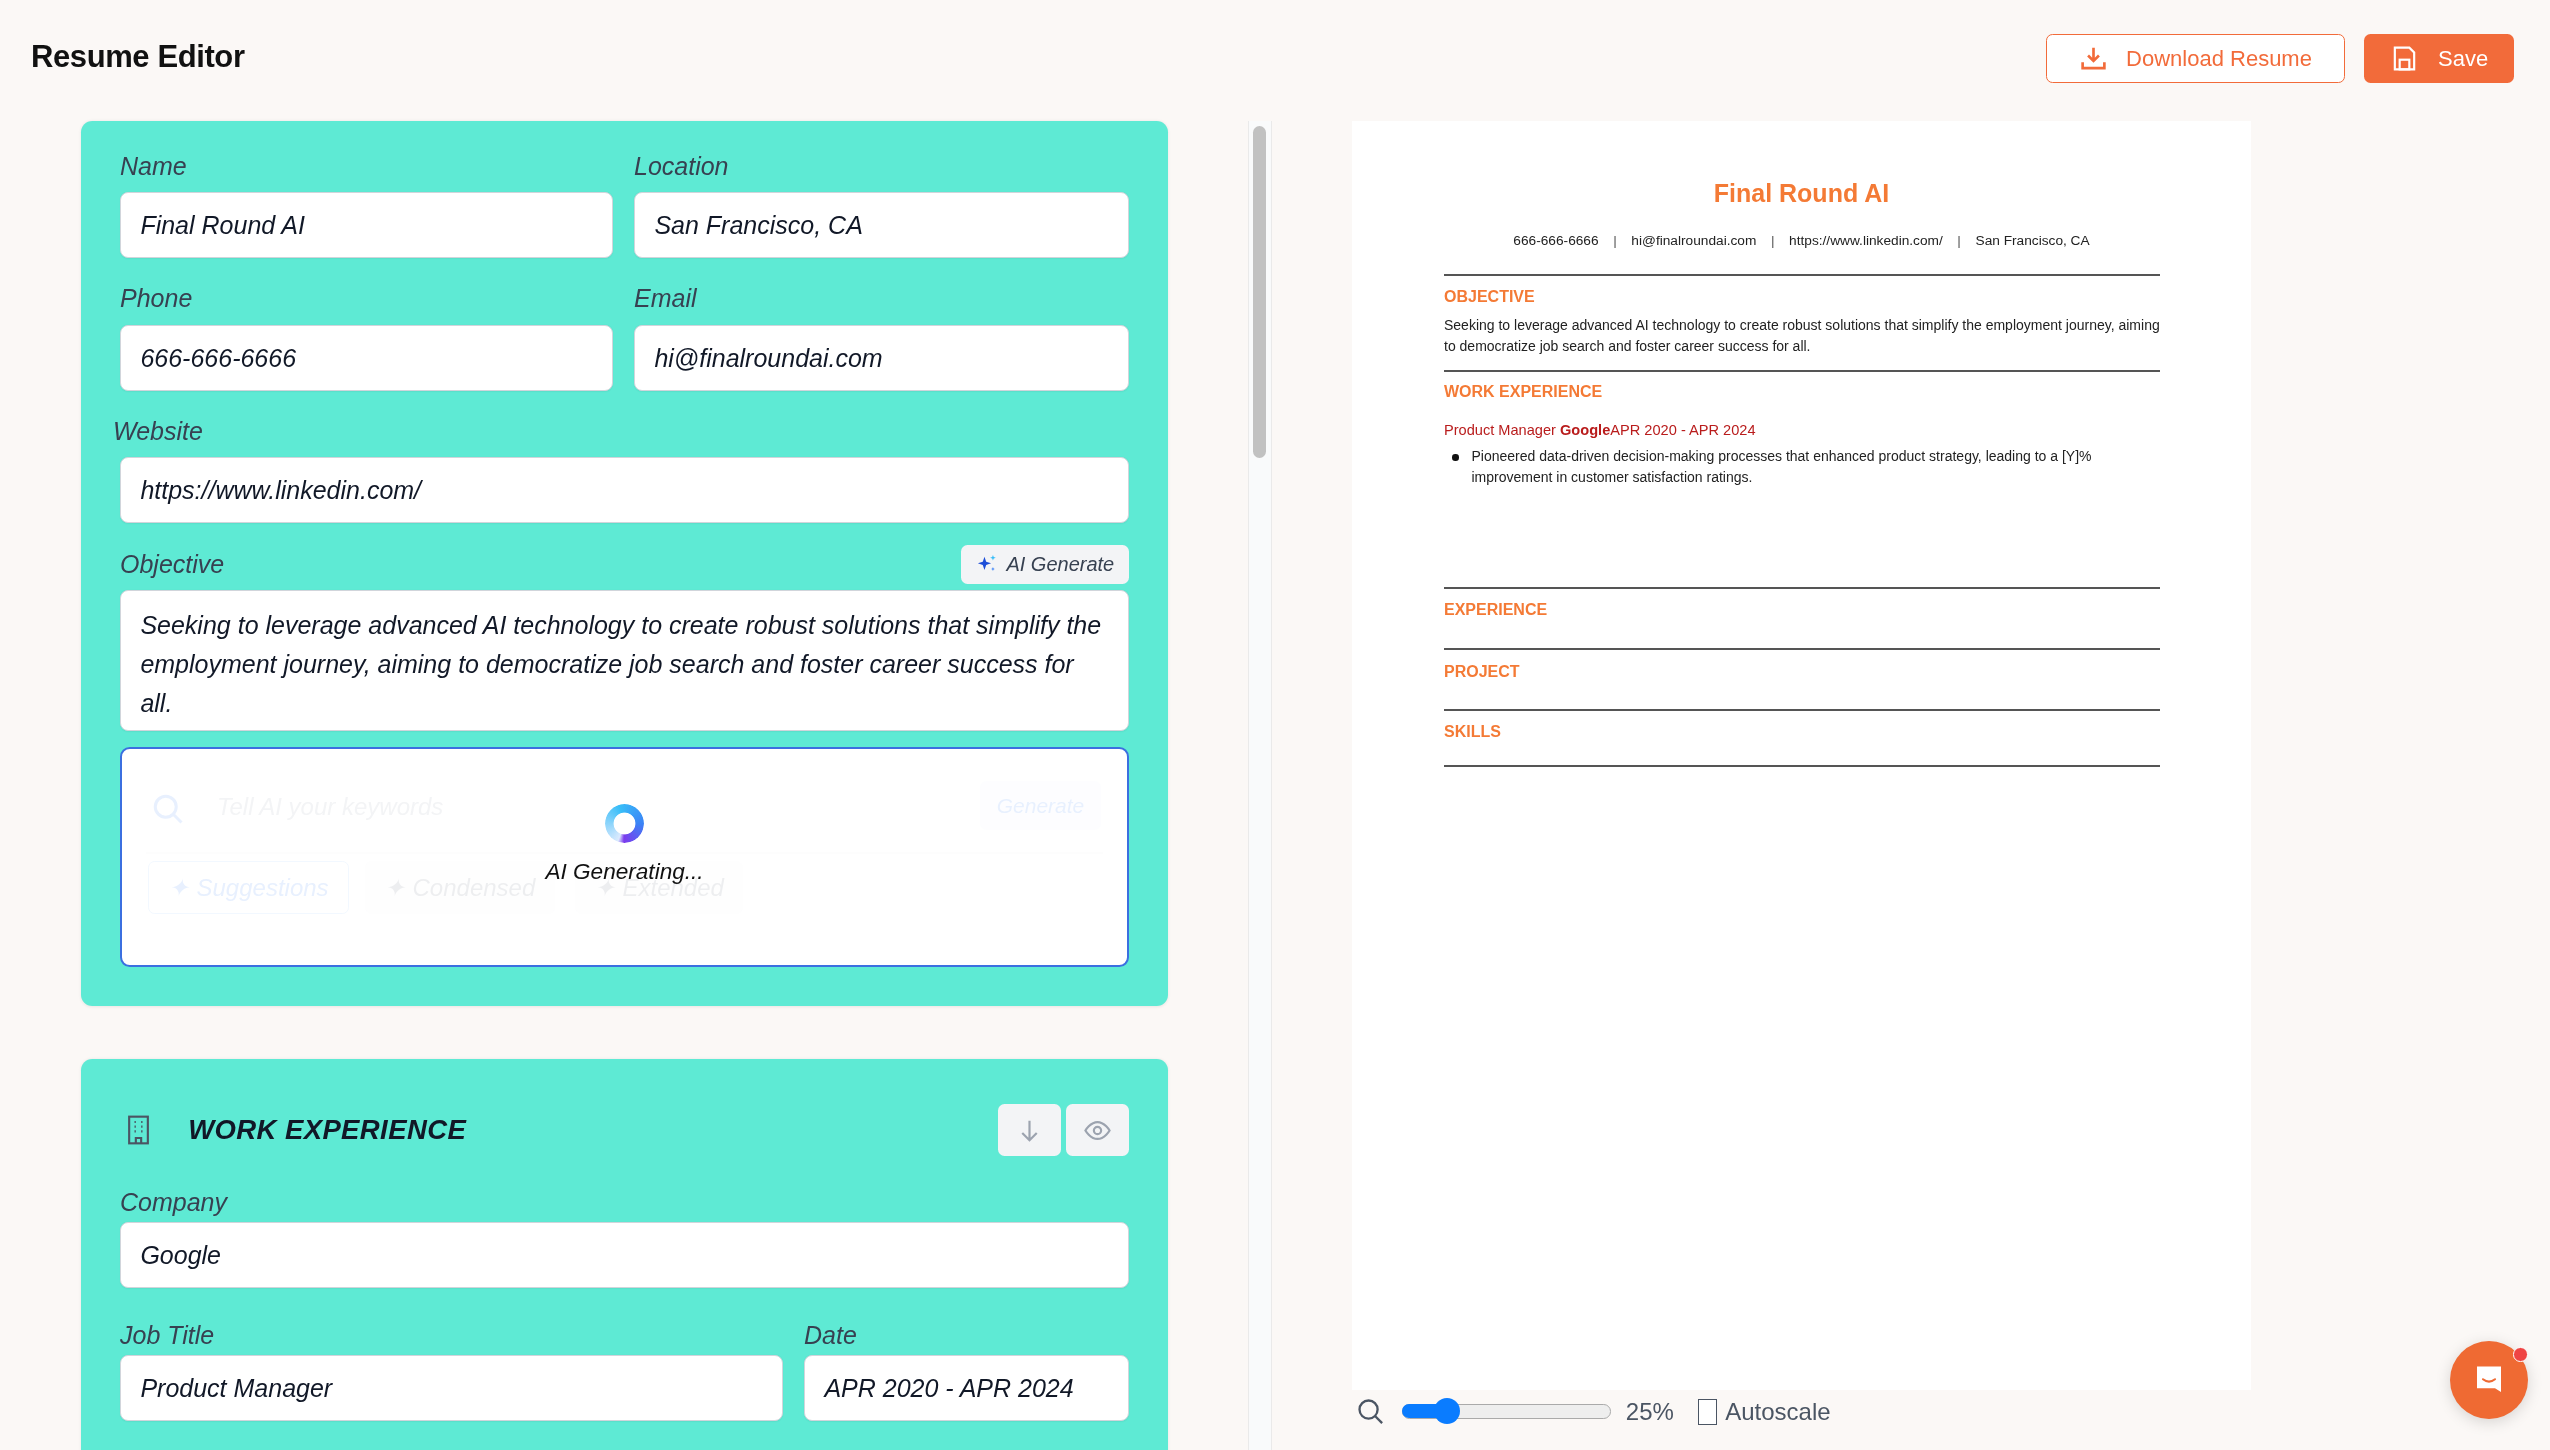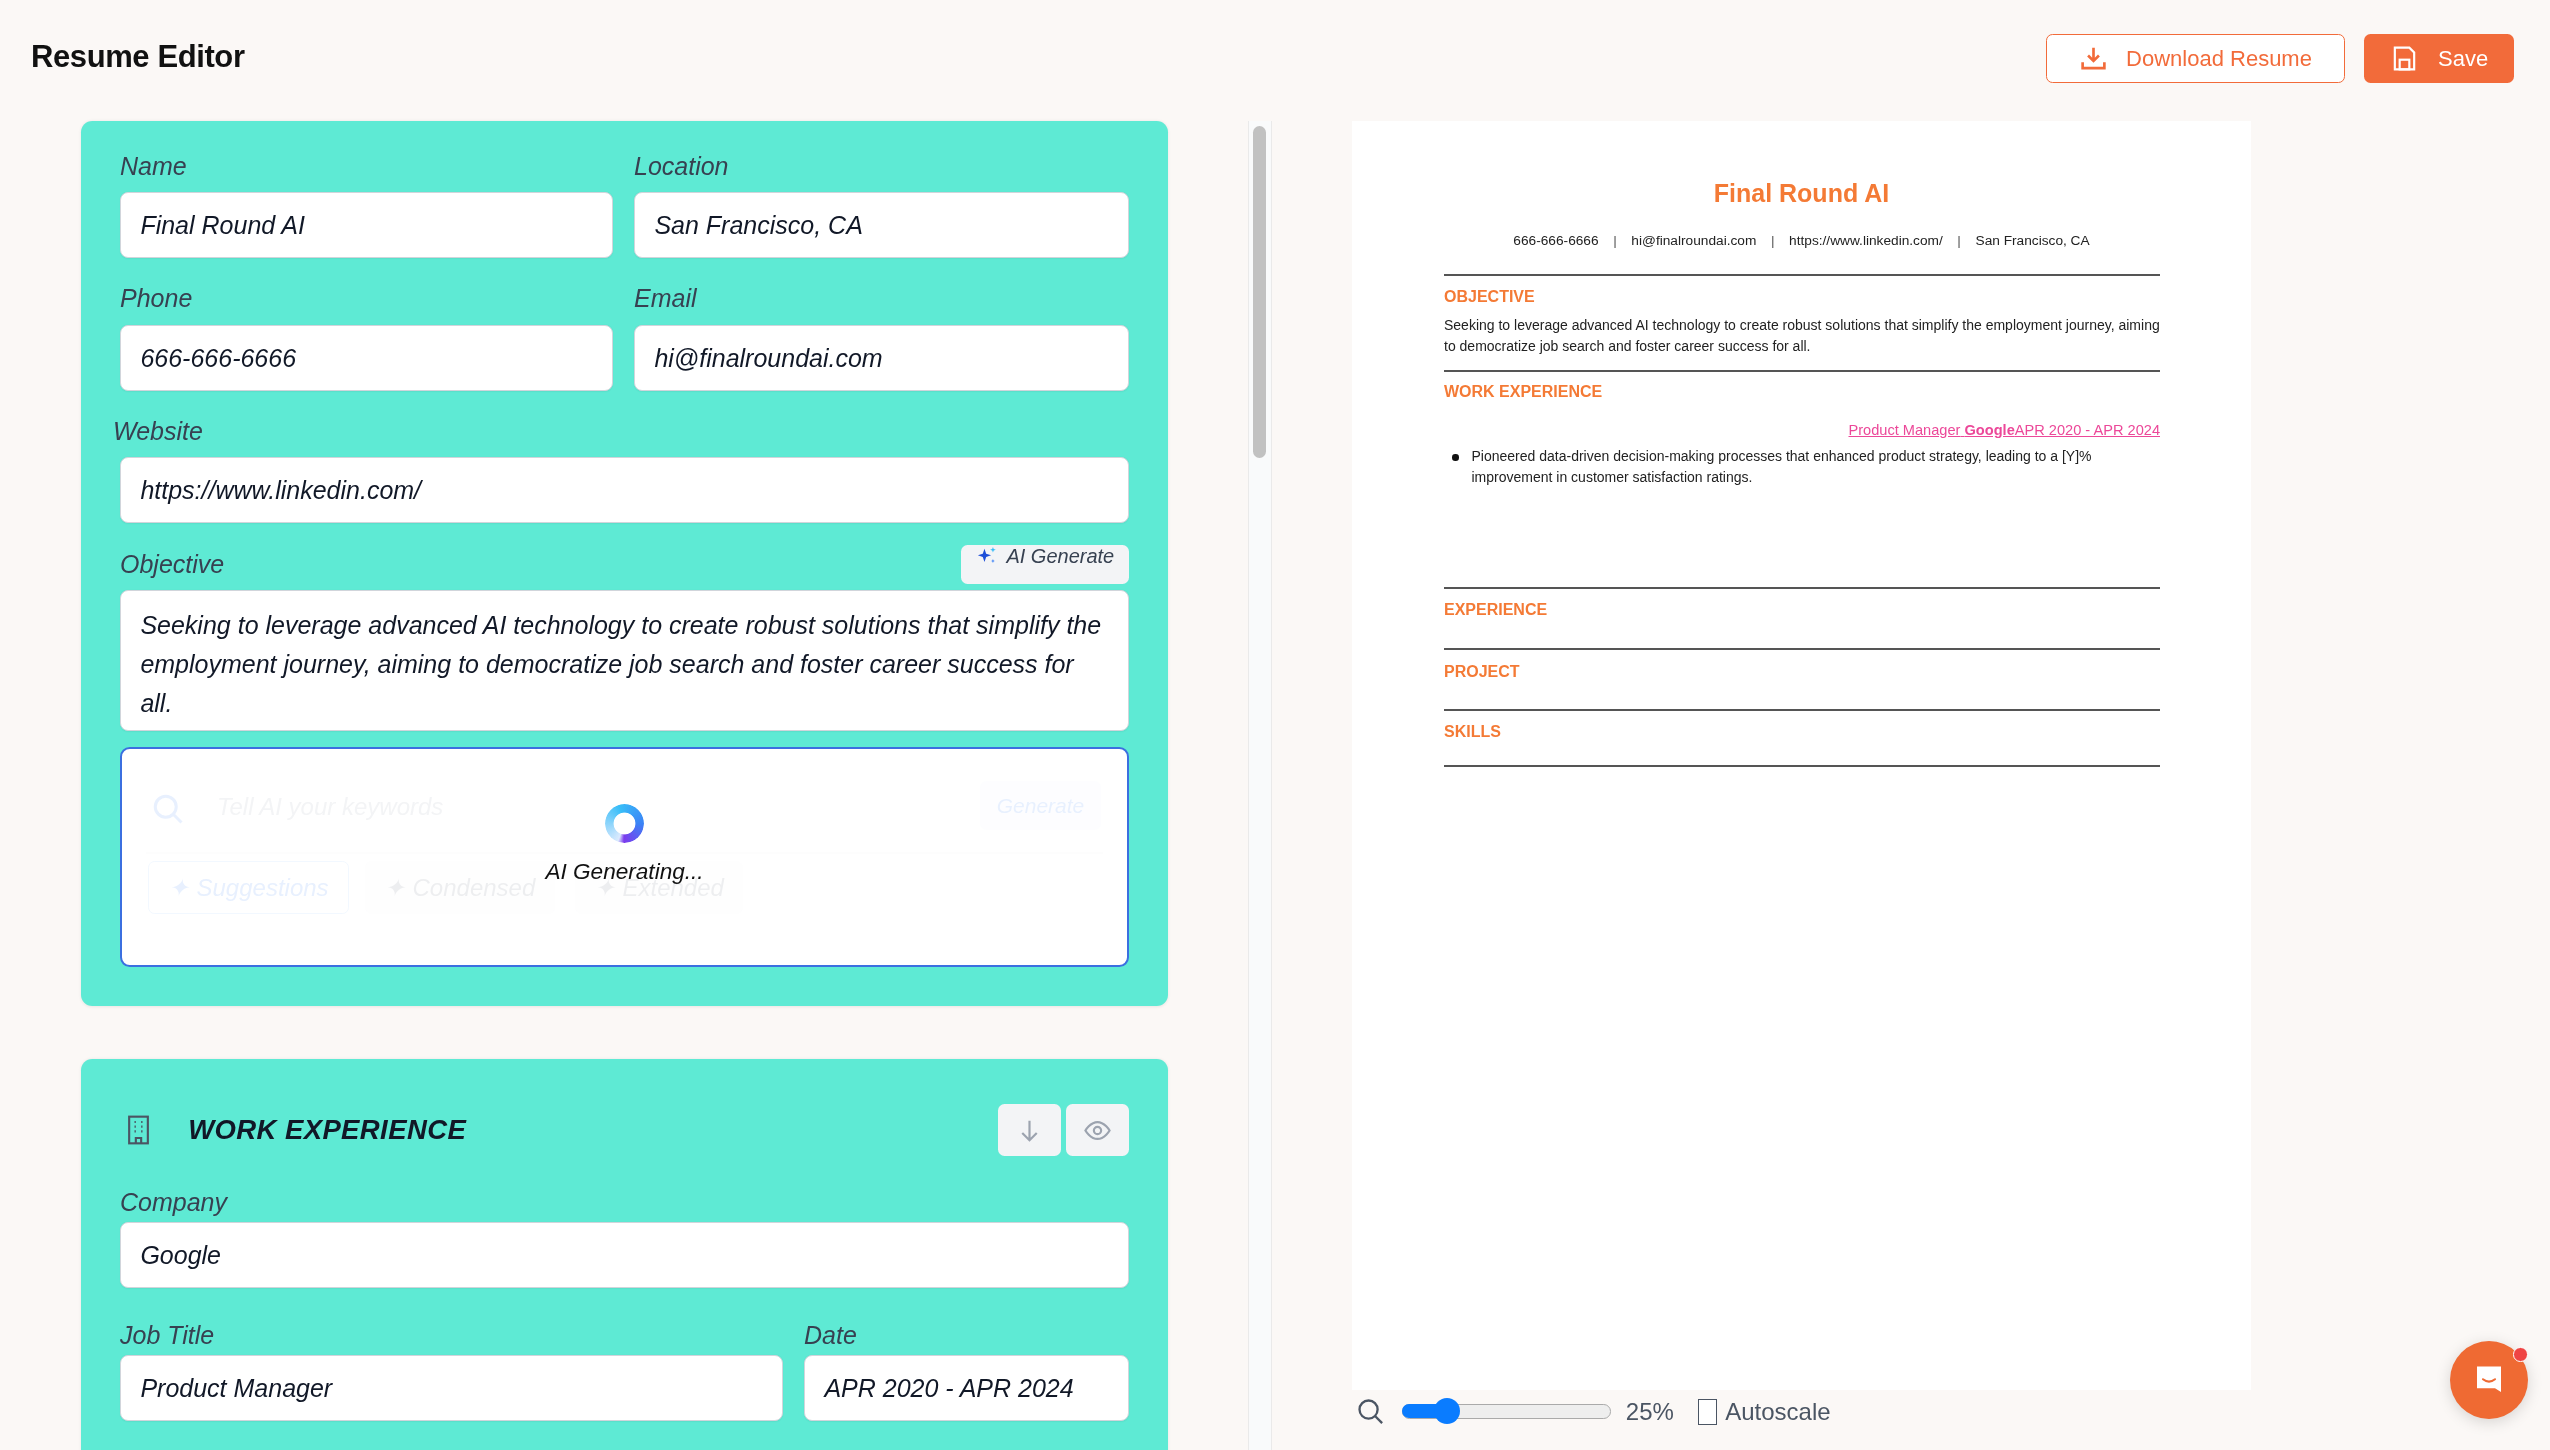--- a/index.html
+++ b/index.html
@@ -13,21 +13,21 @@
   .btn-download svg, .btn-save svg { width: 29px; height: 29px; }
 
   .card { position: absolute; left: 81px; width: 1087px; background: #5eead4; border-radius: 11.3px; box-shadow: 0 0.8px 3.2px rgba(0,0,0,0.08); font-style: italic; }
   .card1 { top: 121px; height: 885px; }
   .card2 { top: 1059px; height: 420px; }
 
   .field-label { position: absolute; font-size: 25px; color: #374151; }
   .input { position: absolute; height: 66px; border: 1.6px solid #d1d5db; border-radius: 8px; background: #fff; font-size: 25px; color: #111827; padding: 0 19.4px; display: flex; align-items: center; font-family: "Liberation Sans", sans-serif; box-shadow: 0 0.8px 1.6px rgba(0,0,0,0.05); }
   .textarea { position: absolute; border: 1.6px solid #d1d5db; border-radius: 8px; background: #fff; font-size: 25px; color: #111827; padding: 14.6px 19.4px; line-height: 39px; box-shadow: 0 0.8px 1.6px rgba(0,0,0,0.05); }
 
-  .ai-gen-btn { position: absolute; left: 880px; top: 424px; width: 168px; height: 39px; background: #f3f4f6; border-radius: 6.5px; display: flex; justify-content: center; gap: 8px; font-size: 20px; color: #374151; cursor: pointer; }
+  .ai-gen-btn { position: absolute; left: 880px; top: 424px; width: 168px; height: 39px; background: #f3f4f6; border-radius: 6.5px; display: flex; align-items: center; justify-content: center; gap: 8px; font-size: 20px; color: #374151; cursor: pointer; }
   .ai-gen-btn svg { width: 22.6px; height: 22.6px; }
 
   .ai-panel { position: absolute; left: 39px; top: 626px; width: 1009px; height: 220px; border: 2.4px solid #3b6fe0; border-radius: 9.7px; background: #fff; overflow: hidden; }
   .ai-faded { opacity: 0.12; }
   .ai-search-icon { position: absolute; left: 27.5px; top: 42px; width: 36px; height: 36px; }
   .ai-search-placeholder { position: absolute; left: 95px; top: 44px; font-size: 24px; color: #9ca3af; }
   .ai-generate { position: absolute; right: 26px; top: 32px; width: 121px; height: 49px; border-radius: 6.5px; background: #e8efff; color: #3b82f6; font-size: 21px; display: flex; align-items: center; justify-content: center; }
   .ai-divider { position: absolute; left: 24px; right: 24px; top: 103px; height: 1.6px; background: #eee; }
   .ai-tab { position: absolute; top: 112px; height: 53px; border-radius: 6.5px; font-size: 24px; display: flex; align-items: center; gap: 8px; padding: 0 19.4px; }
   .ai-tab.sel { border: 1.6px solid #93c5fd; color: #3b82f6; }
@@ -46,21 +46,21 @@
   .scroll-thumb { position: absolute; left: 4px; top: 4.9px; width: 13px; height: 332px; background: #c1c1c1; border-radius: 6.5px; }
 
   .preview { position: absolute; left: 1352px; top: 121px; width: 899px; height: 1269px; background: #fff; }
   .rz { font-family: "Liberation Sans", sans-serif; }
   .r-name { position: absolute; left: 0; right: 0; top: 58px; text-align: center; font-size: 25px; font-weight: 700; color: #f47a35; }
   .r-contact { position: absolute; left: 0; right: 0; top: 112px; text-align: center; font-size: 13.7px; color: #222; display: flex; justify-content: center; gap: 0; }
   .r-contact span.sep { margin: 0 14.6px; color: #555; }
   .r-rule { position: absolute; left: 92px; width: 716px; height: 1.6px; background: #555; }
   .r-h { position: absolute; left: 92px; font-size: 16px; font-weight: 700; color: #f47a35; }
   .r-p { position: absolute; left: 92px; width: 716px; font-size: 14px; color: #222; line-height: 21px; }
-  .r-job { position: absolute; left: 92px; width: 716px; top: 301px; font-size: 14.6px; color: #ec4899; display: flex; justify-content: flex-end; text-decoration: underline; }
+  .r-job { position: absolute; left: 92px; width: 716px; top: 301px; font-size: 14.6px; color: #b91c1c; display: flex; justify-content: flex-start; }
   .r-job b { font-weight: 700; }
   .r-bullets { position: absolute; left: 92px; width: 716px; top: 325px; list-style: none; font-size: 14px; color: #222; line-height: 21.4px; }
   .r-bullets li { position: relative; padding-left: 27.5px; }
   .r-bullets li::before { content: ""; position: absolute; left: 8px; top: 8px; width: 6.5px; height: 6.5px; border-radius: 50%; background: #111; }
 
   .toolbar { position: absolute; left: 1352px; top: 1389px; height: 45px; display: flex; align-items: center; }
   .zoom-icon { width: 31px; height: 31px; margin-left: 3.2px; }
   .slider { position: relative; width: 209px; height: 14.6px; margin-left: 16px; background: #eee; border: 1.6px solid #aaa; border-radius: 7.3px; }
   .slider-fill { position: absolute; left: -1.6px; top: -1.6px; height: 14.6px; width: 49px; background: #0a7cff; border-radius: 7.3px 0 0 7.3px; }
   .slider-thumb { position: absolute; left: 31px; top: -7.3px; width: 26px; height: 26px; border-radius: 50%; background: #0a7cff; }

